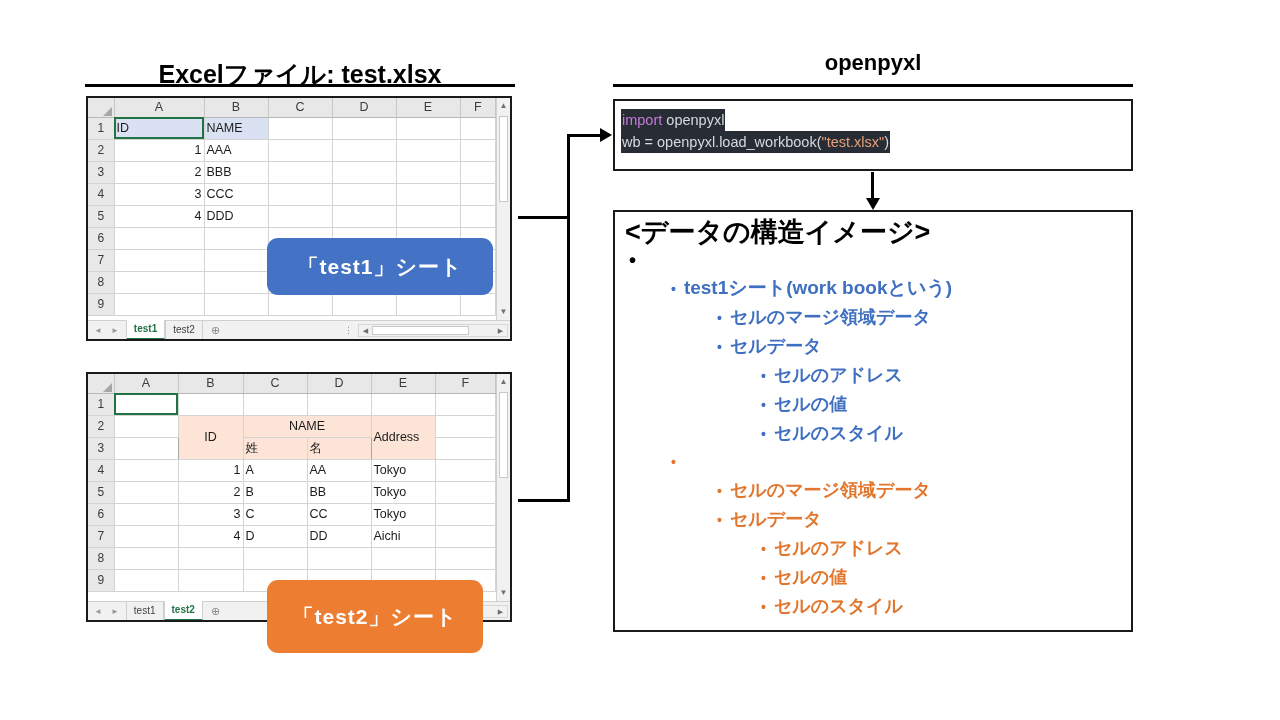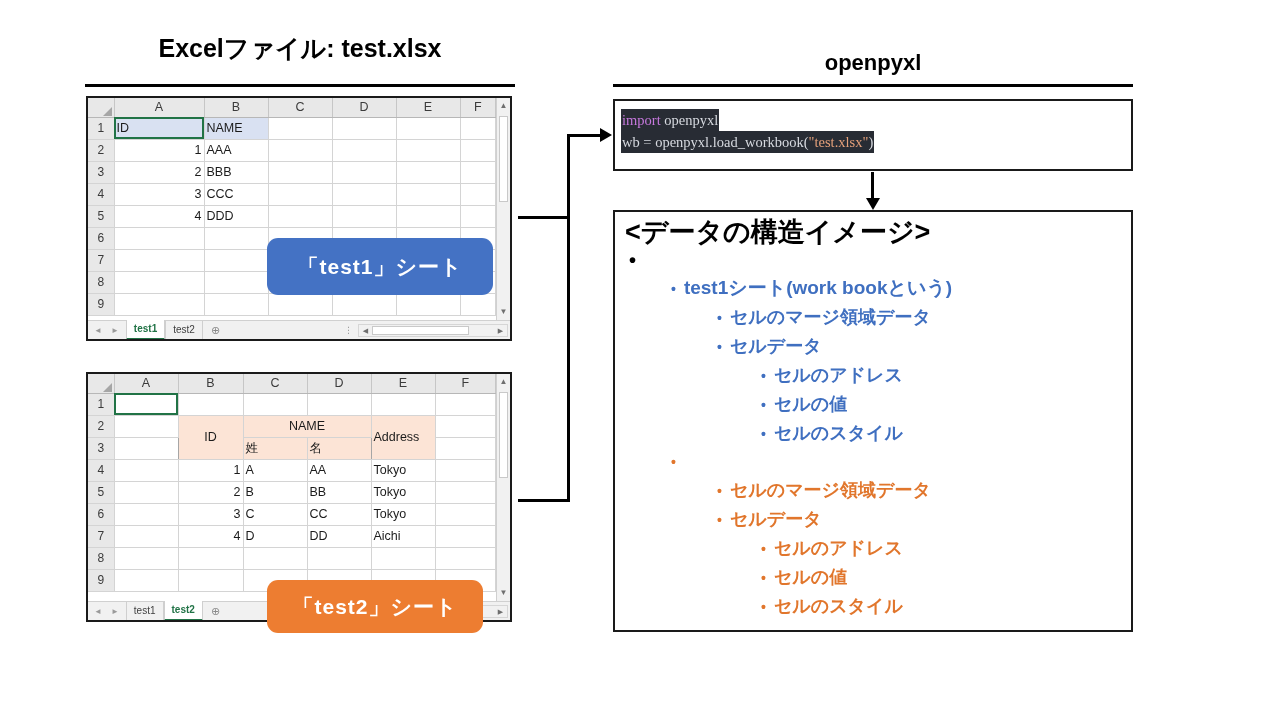--- a/index.html
+++ b/index.html
@@ -24,21 +24,21 @@
     font-size: 25px;
     letter-spacing: 0px;
     white-space: nowrap;
   }
   .section-rule {
     position: absolute;
     height: 3px;
     background: #000000;
   }
 
-  #title-excel { left: 85px; top: 32px; width: 430px; }
+  #title-excel { left: 85px; top: 58px; width: 430px; }
   #rule-excel  { left: 85px; top: 84px; width: 430px; }
   #title-openpyxl { left: 613px; top: 50px; width: 520px; font-size: 22px; }
   #rule-openpyxl  { left: 613px; top: 84px; width: 520px; }
 
   
   .sheet {
     position: absolute;
     border: 2px solid #1a1a1a;
     background: #ffffff;
     box-sizing: border-box;
@@ -245,21 +245,21 @@
     align-items: center;
     justify-content: center;
     letter-spacing: 1px;
     white-space: nowrap;
   }
   #badge1 {
     left: 267px; top: 238px; width: 226px; height: 57px;
     background: #4472c4;
   }
   #badge2 {
-    left: 267px; top: 580px; width: 216px; height: 53px;
+    left: 267px; top: 580px; width: 216px; height: 73px;
     background: #ed7d31;
   }
 
   
   .conn { position: absolute; background: #000000; }  
   #conn-v  { left: 567px; top: 134px; width: 3px; height: 368px; }
   #conn-h2 { left: 518px; top: 216px; width: 52px; height: 3px; }  
   #conn-h3 { left: 518px; top: 499px; width: 52px; height: 3px; }  
   #arrow-right {
     position: absolute;
@@ -284,21 +284,21 @@
   
   #code-box {
     position: absolute;
     left: 613px; top: 99px; width: 520px; height: 72px;
     border: 2px solid #1a1a1a;
     background: #ffffff;
     box-sizing: border-box;
     padding: 8px 6px;
   }
   .code-line {
-    font-family: Liberation Serif, serif;
+    font-family: Liberation Sans, sans-serif;
     font-size: 14.5px;
     line-height: 22px;
     white-space: pre;
     color: #d7dae0;
     background: #282c34;
     display: inline-block;
     padding: 0 1px;
   }
   .code-row { line-height: 22px; }
   .k-import { color: #c678dd; }

